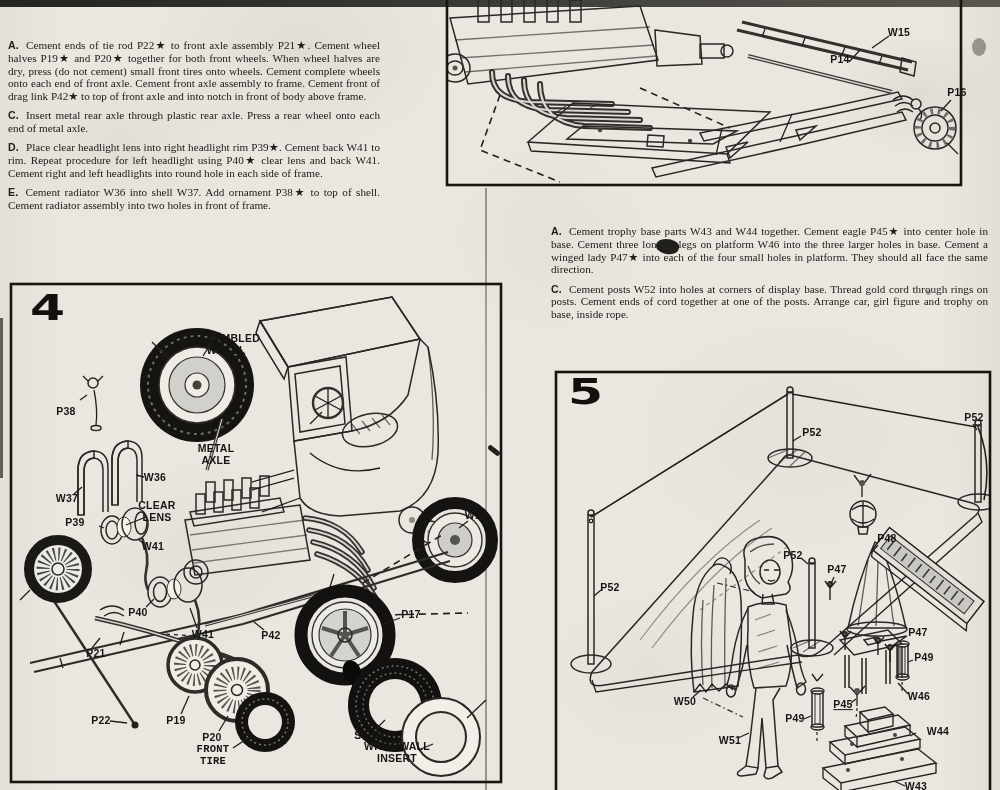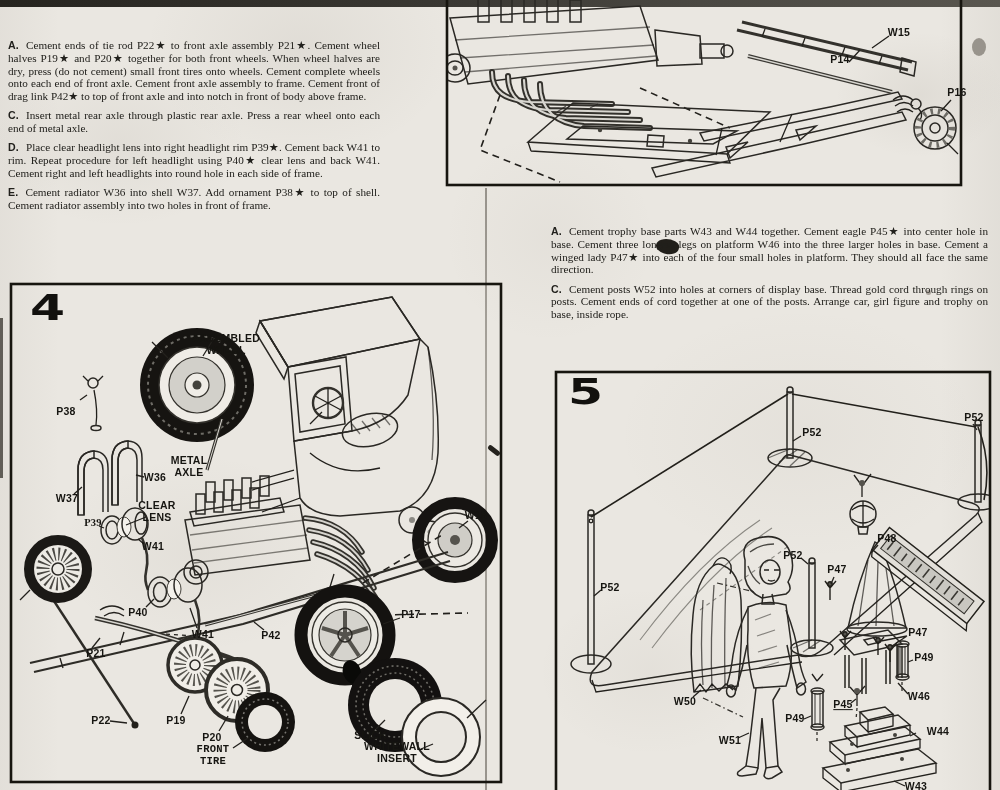--- a/index.html
+++ b/index.html
@@ -546,25 +546,25 @@
 
 <div id="labels-layer">
     <div class="part-label" style="left: 899px; top: 33px;">W15</div>
     <div class="part-label" style="left: 840px; top: 60px;">P14</div>
     <div class="part-label" style="left: 957px; top: 93px;">P16</div>
     <div class="part-label" style="left: 226px; top: 325px; margin-top: 20px;">ASSEMBLED
 WHEEL</div>
     <div class="part-label" style="left: 66px; top: 404px; margin-top: 8px;">P38</div>
     <div class="part-label" style="left: 155px; top: 478px;">W36</div>
     <div class="part-label" style="left: 67px; top: 499px;">W37</div>
-    <div class="part-label" style="left: 189px; top: 455px; margin-top: 12px;">METAL
+    <div class="part-label" style="left: 216px; top: 455px;">METAL
 AXLE</div>
     <div class="part-label" style="left: 157px; top: 512px;">CLEAR
 LENS</div>
-    <div class="part-label" style="left: 93px; top: 523px; font-family: Liberation Serif, serif;">P39</div>
+    <div class="part-label" style="left: 75px; top: 523px;">P39</div>
     <div class="part-label" style="left: 153px; top: 547px;">W41</div>
     <div class="part-label" style="left: 138px; top: 613px;">P40</div>
     <div class="part-label" style="left: 203px; top: 635px;">W41</div>
     <div class="part-label" style="left: 96px; top: 654px;">P21</div>
     <div class="part-label" style="left: 101px; top: 721px;">P22</div>
     <div class="part-label" style="left: 176px; top: 721px;">P19</div>
     <div class="part-label" style="left: 212px; top: 738px;">P20</div>
     <div class="part-label" style="left: 213px; top: 756px; font-family: Liberation Mono, monospace;">FRONT
 TIRE</div>
     <div class="part-label" style="left: 476px; top: 516px; text-align: right;">W18</div>

